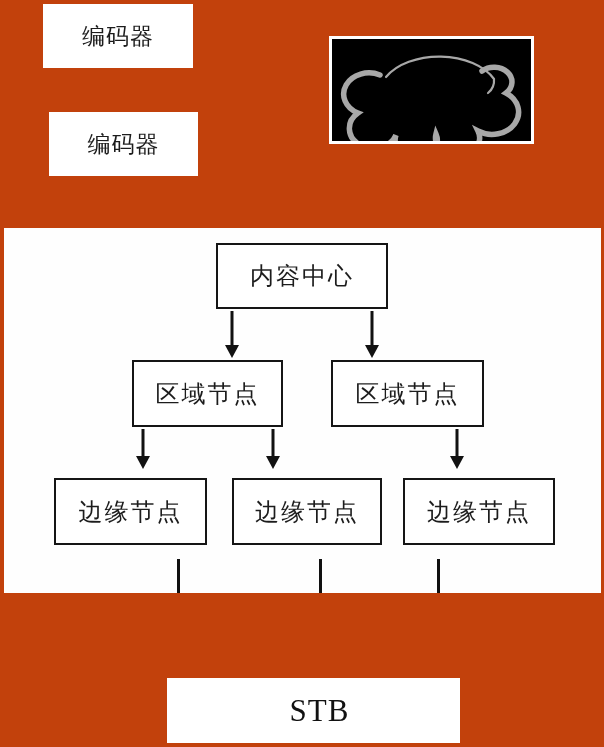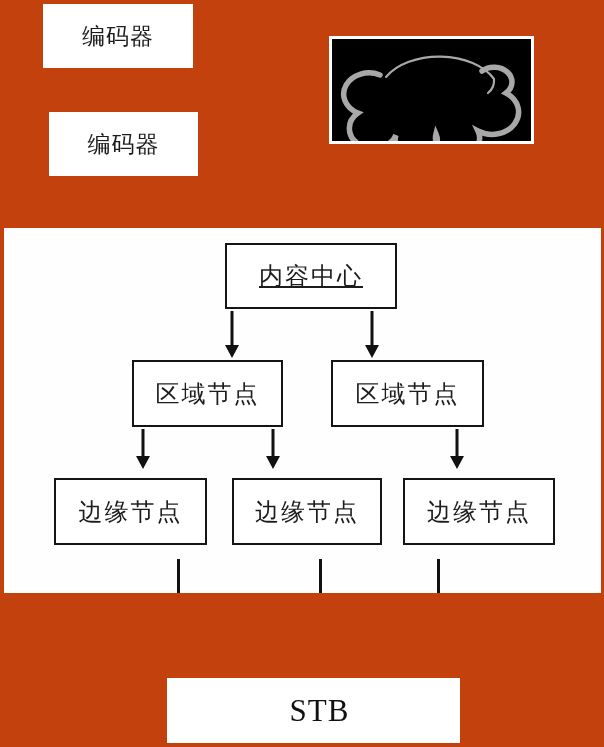--- a/index.html
+++ b/index.html
@@ -101,21 +101,21 @@
                A 24 20 0 1 0 64 96
                A 21 17 0 1 0 104 95
                A 22 18 0 1 0 146 92
                A 25 21 0 1 0 174 54
                A 17 14 0 1 0 150 32" fill="none" stroke="#a8a8a8" stroke-width="5.5" stroke-linecap="round"></path>
     </svg>
   </div>
 
   <div class="panel"></div>
 
-  <div class="box node" style="left:225px; top:243px; width:172px; height:66px;text-decoration:underline;">
+  <div class="box node" style="left:216px; top:243px; width:172px; height:66px;">
     <span>内容中心</span>
   </div>
 
   <div class="arrow" style="left:225px; top:311px; height:47px;">
     <div class="shaft"></div>
     <div class="head"></div>
   </div>
   <div class="arrow" style="left:365px; top:311px; height:47px;">
     <div class="shaft"></div>
     <div class="head"></div>

